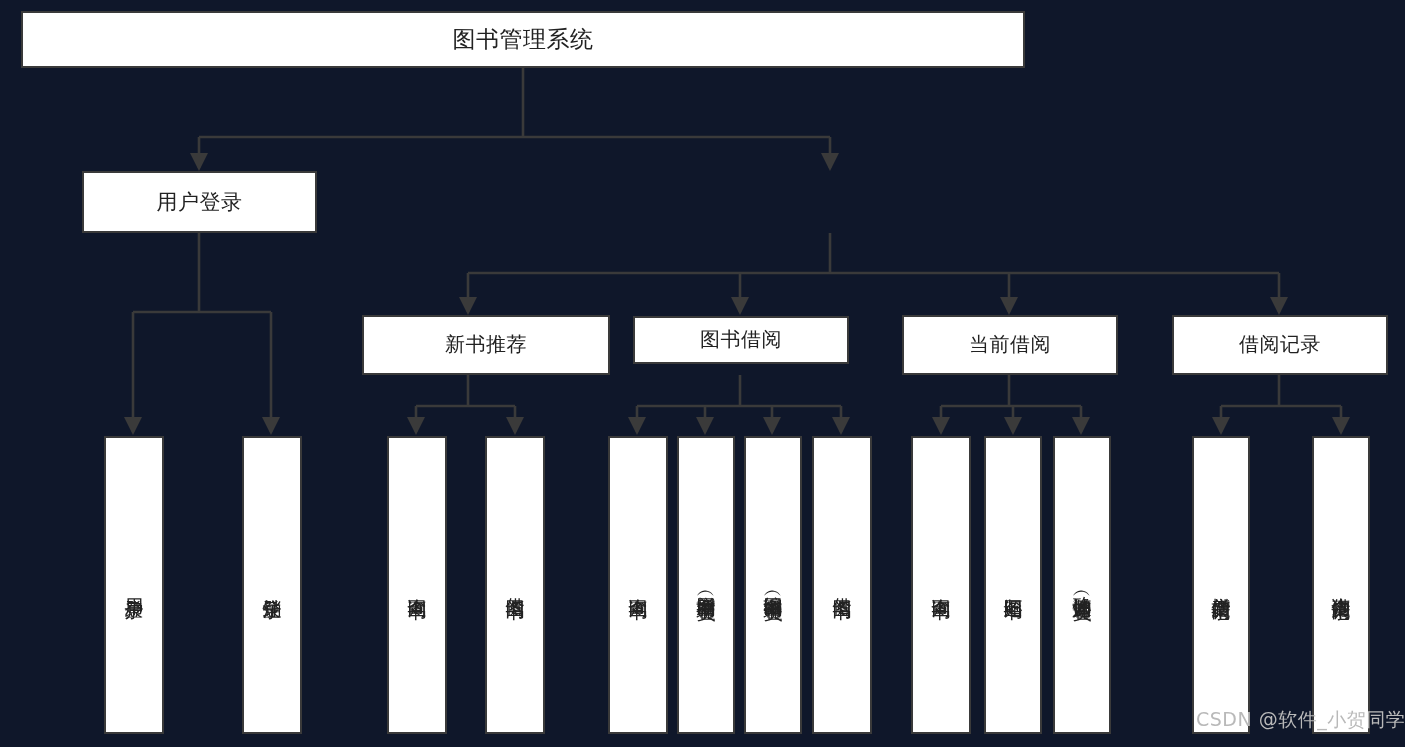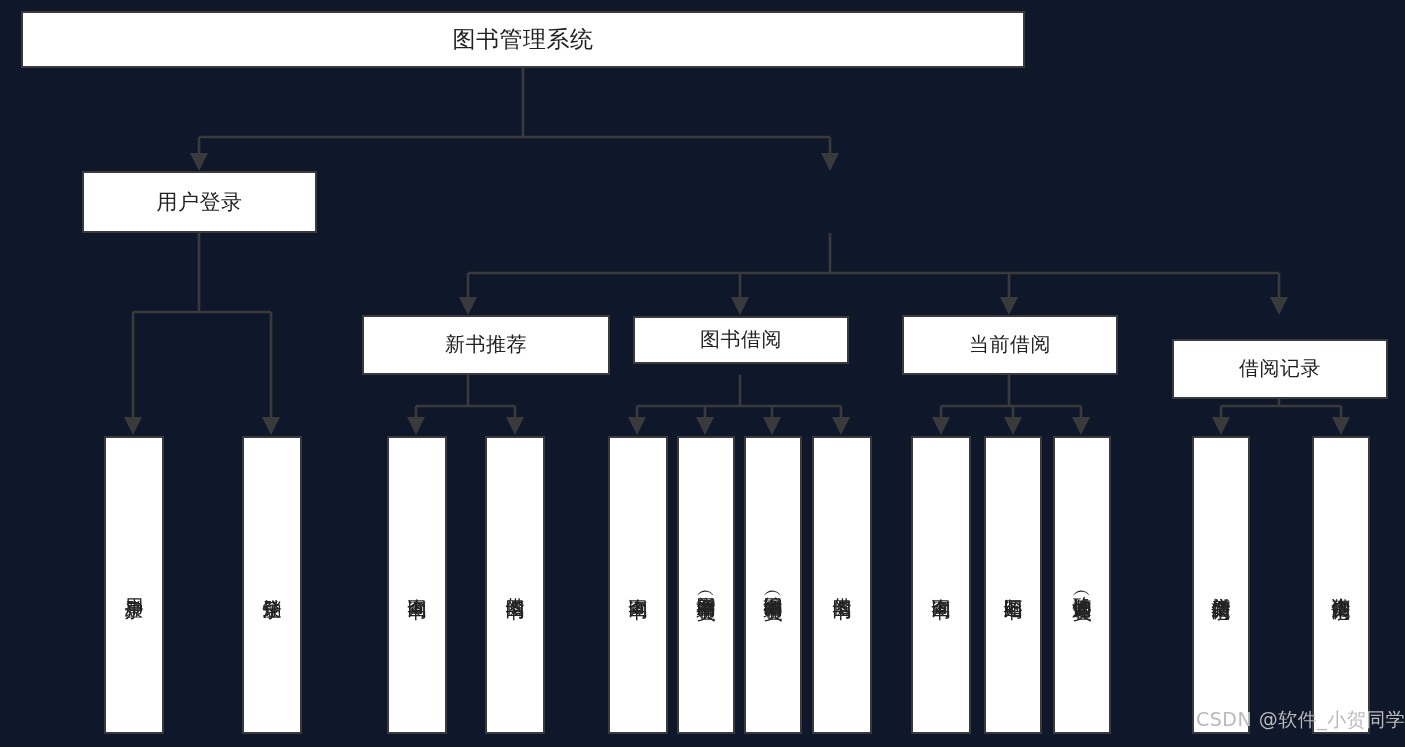--- a/index.html
+++ b/index.html
@@ -147,21 +147,21 @@
   </div>
 
   <div class="node h lvl2" style="left:633px; top:316px; width:216px; height:48px;">
     <span class="node-label">图书借阅</span>
   </div>
 
   <div class="node h lvl2" style="left:902px; top:315px; width:216px; height:60px;">
     <span class="node-label">当前借阅</span>
   </div>
 
-  <div class="node h lvl2" style="left:1172px; top:315px; width:216px; height:60px;margin-top:24px;">
+  <div class="node h lvl2" style="left:1172px; top:315px; width:216px; height:60px;">
     <span class="node-label">借阅记录</span>
   </div>
 
   <div class="node v leaf" style="left:104px; top:436px; width:60px; height:298px;">
     <span class="node-label">用户登录</span>
   </div>
 
   <div class="node v leaf" style="left:242px; top:436px; width:60px; height:298px;">
     <span class="node-label">注销登录</span>
   </div>

